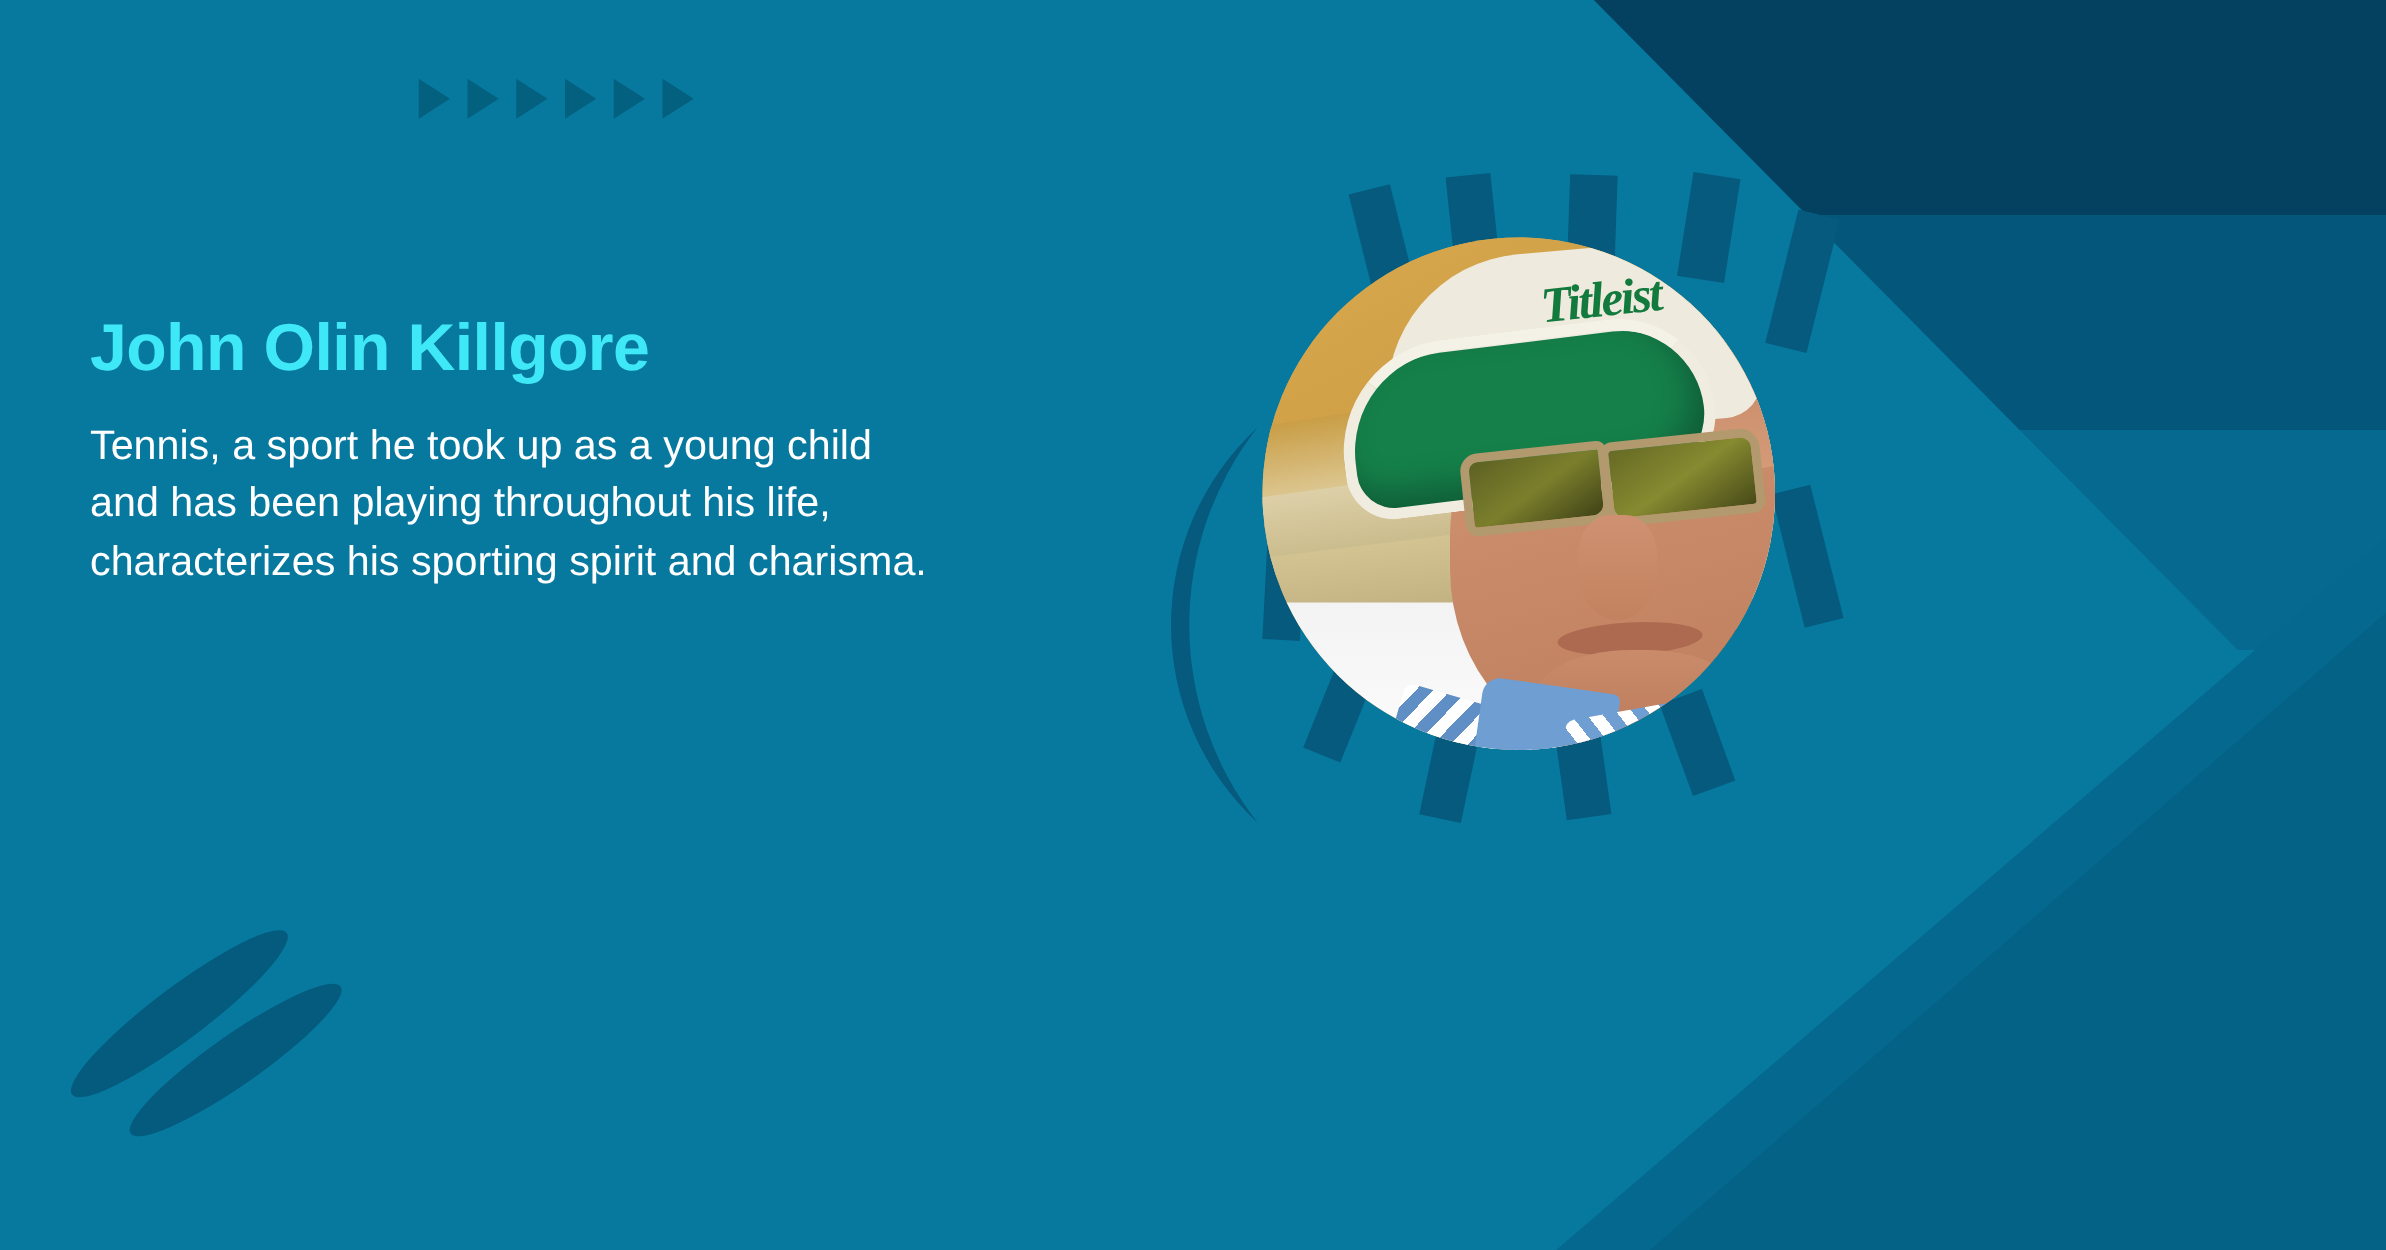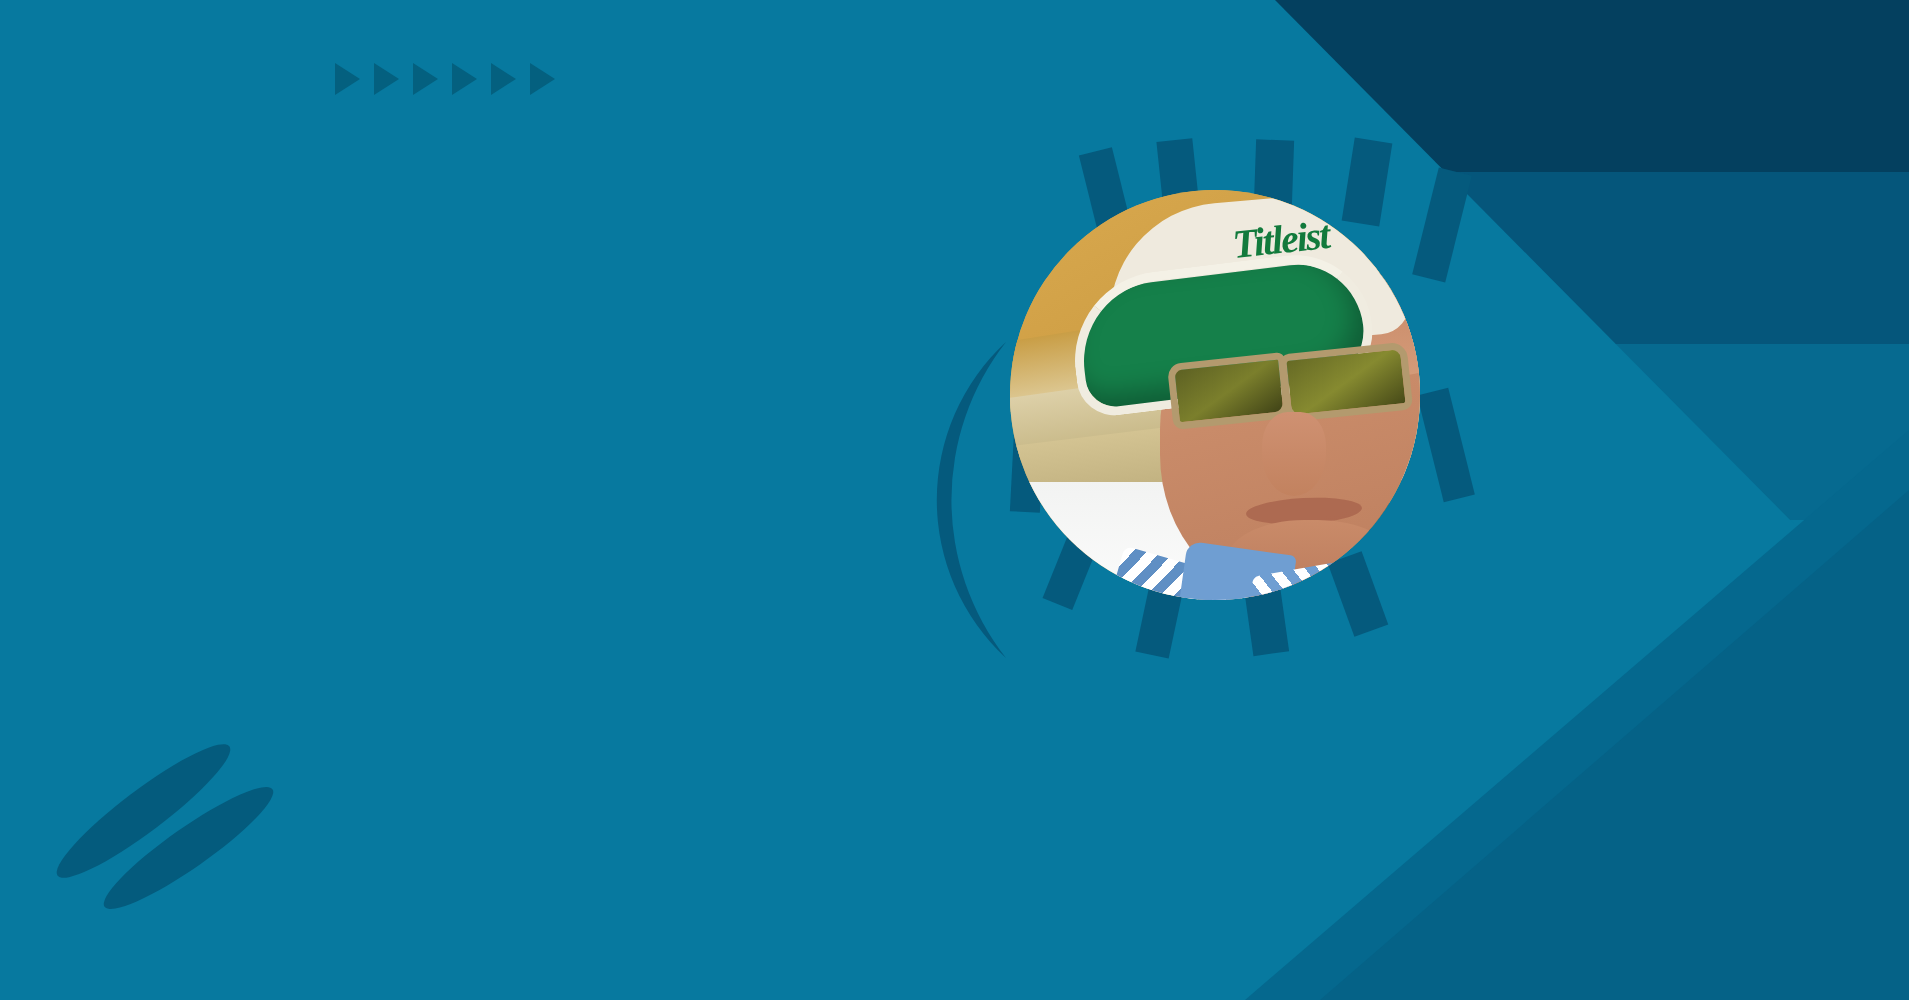--- a/index.html
+++ b/index.html
@@ -197,20 +197,28 @@
 
   <div id="arrow-row">
     <span class="arrow-tri"></span>
     <span class="arrow-tri"></span>
     <span class="arrow-tri"></span>
     <span class="arrow-tri"></span>
     <span class="arrow-tri"></span>
     <span class="arrow-tri"></span>
   </div>
 
+  <div id="text-block">
+    <h1 id="page-title">John Olin Killgore</h1>
+    <div id="bio-text">
+      <span class="bio-line">Tennis, a sport he took up as a young child</span>
+      <span class="bio-line">and has been playing throughout his life,</span>
+      <span class="bio-line">characterizes his sporting spirit and charisma.</span>
+    </div>
+  </div>
 
   <div id="portrait-wrap">
     <div id="portrait-circle">
       <div class="pf pf-postsky"></div>
       <div class="pf pf-ceil1"></div>
       <div class="pf pf-ceil2"></div>
       <div class="pf pf-ceil3"></div>
       <div class="pf pf-ceil5"></div>
       <div class="pf pf-white"></div>
       <div class="pf pf-post"></div>

